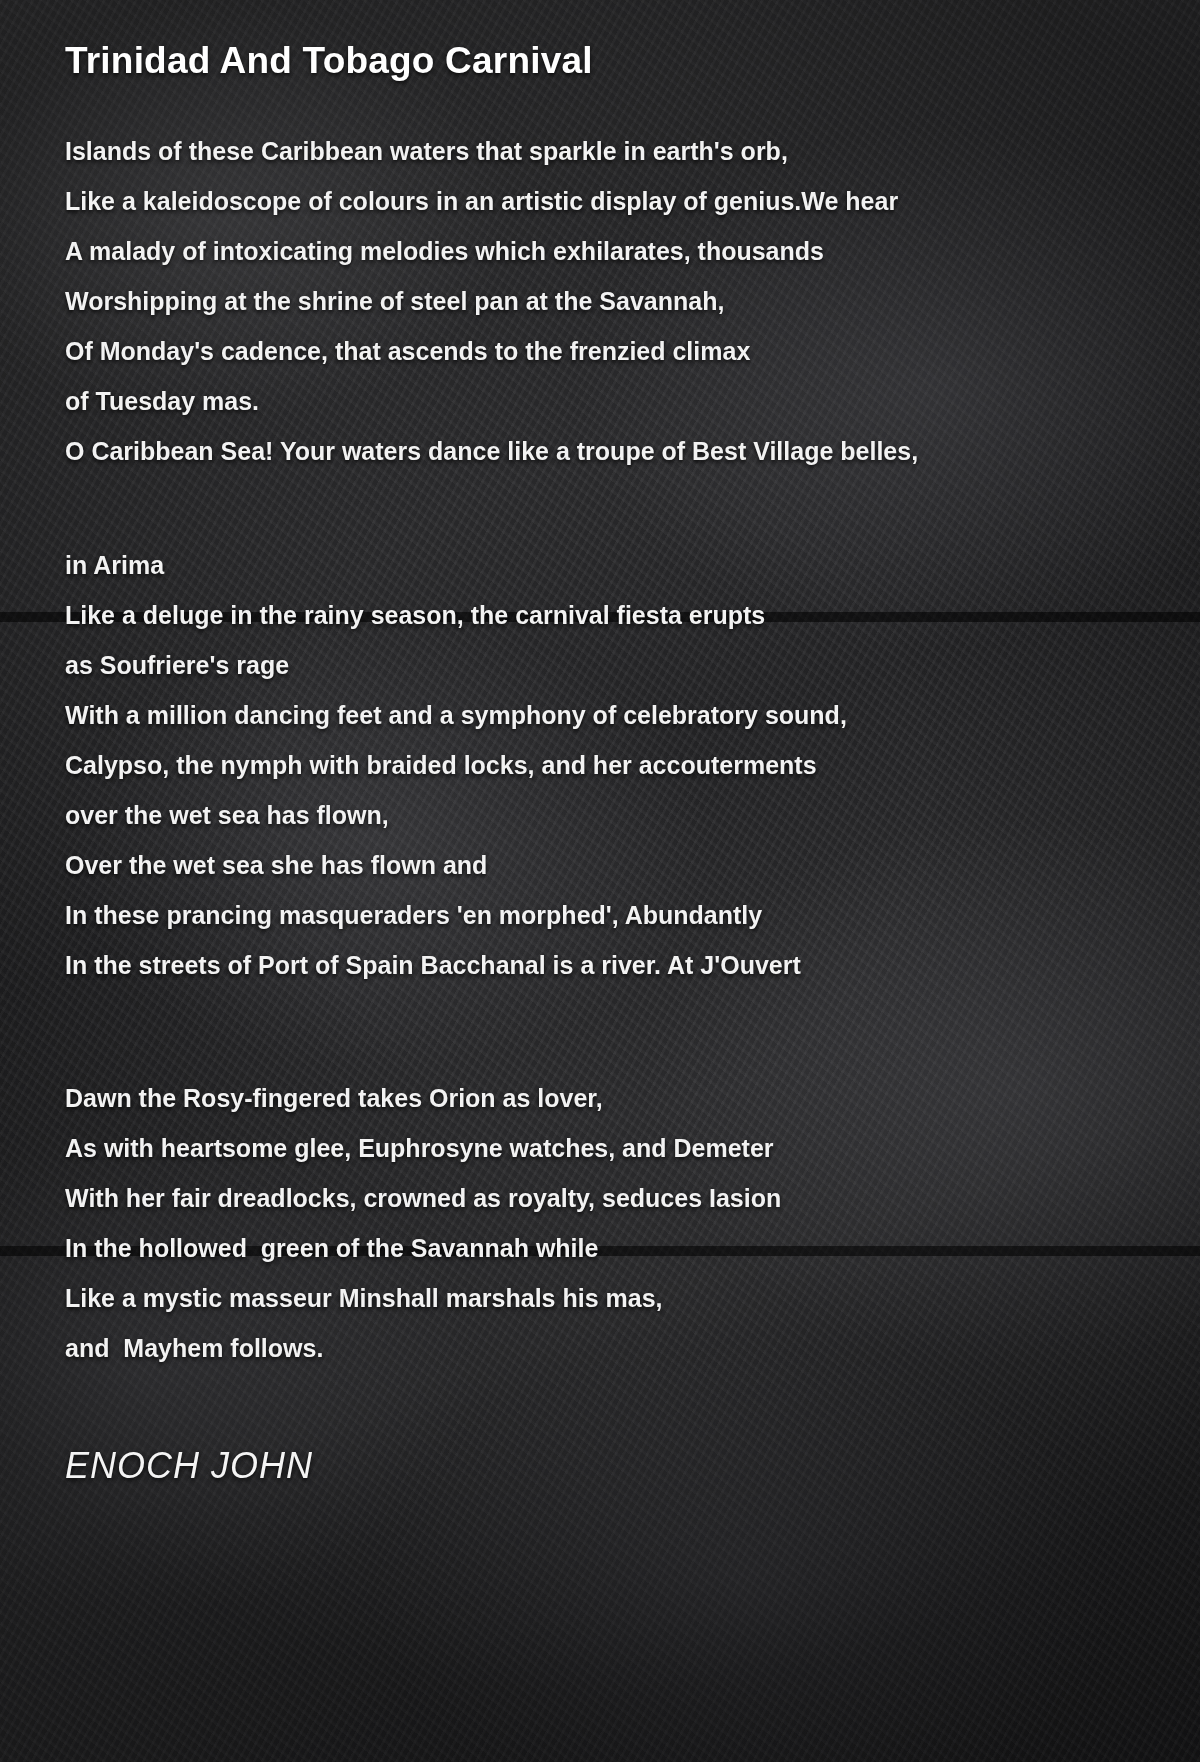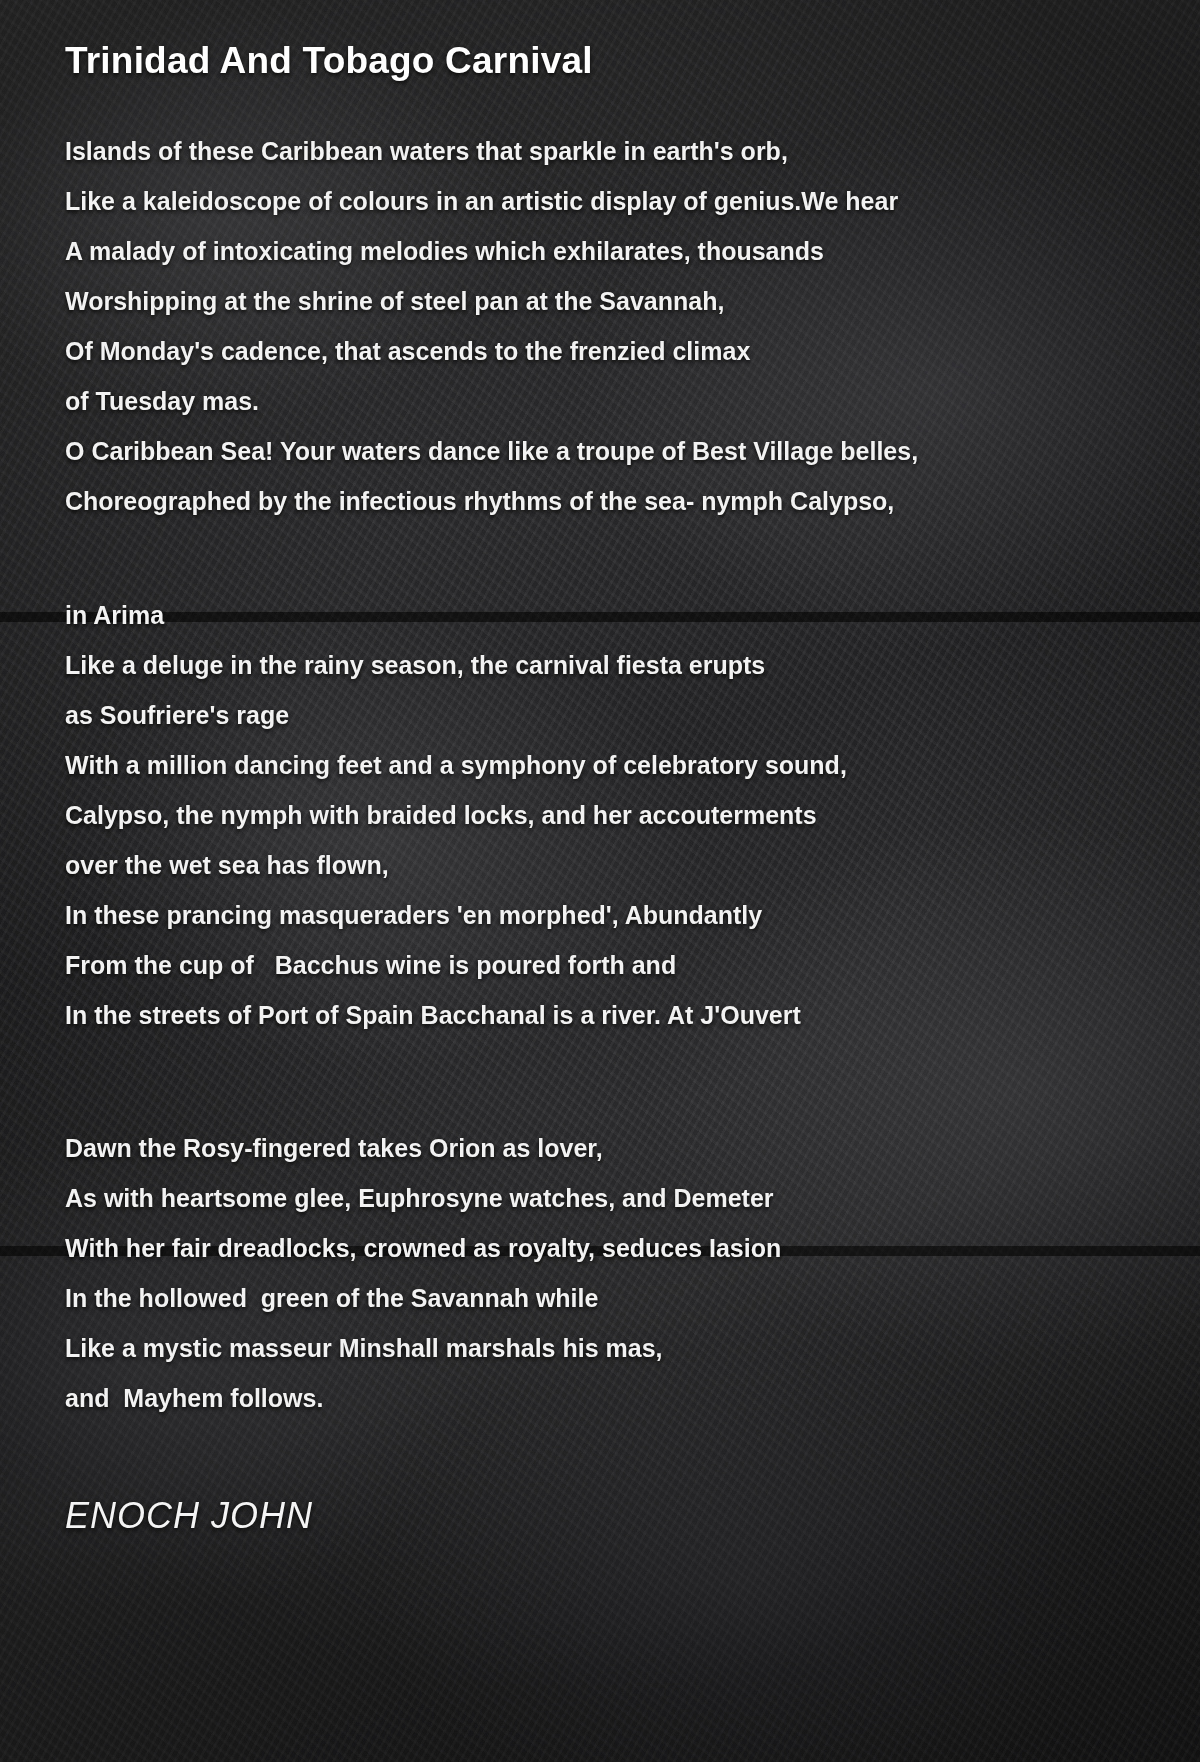--- a/index.html
+++ b/index.html
@@ -104,32 +104,31 @@
     <h1 id="poem-title">Trinidad And Tobago Carnival</h1>
 
     <div class="stanza" id="stanza-1">
       <div class="line">Islands of these Caribbean waters that sparkle in earth's orb,</div>
       <div class="line">Like a kaleidoscope of colours in an artistic display of genius.We hear</div>
       <div class="line">A malady of intoxicating melodies which exhilarates, thousands</div>
       <div class="line">Worshipping at the shrine of steel pan at the Savannah,</div>
       <div class="line">Of Monday's cadence, that ascends to the frenzied climax</div>
       <div class="line">of Tuesday mas.</div>
       <div class="line">O Caribbean Sea! Your waters dance like a troupe of Best Village belles,</div>
-      <div class="line">Choreographed by the infectious rhythms of the sea- nymph Calypso,</div>
     </div>
 
     <div class="stanza" id="stanza-2">
       <div class="line">in Arima</div>
       <div class="line">Like a deluge in the rainy season, the carnival fiesta erupts</div>
       <div class="line">as Soufriere's rage</div>
       <div class="line">With a million dancing feet and a symphony of celebratory sound,</div>
       <div class="line">Calypso, the nymph with braided locks, and her accouterments</div>
       <div class="line">over the wet sea has flown,</div>
+      <div class="line">Over the wet sea she has flown and</div>
       <div class="line">In these prancing masqueraders 'en morphed', Abundantly</div>
-      <div class="line">From the cup of   Bacchus wine is poured forth and</div>
       <div class="line">In the streets of Port of Spain Bacchanal is a river. At J'Ouvert</div>
     </div>
 
     <div class="stanza" id="stanza-3">
       <div class="line">Dawn the Rosy-fingered takes Orion as lover,</div>
       <div class="line">As with heartsome glee, Euphrosyne watches, and Demeter</div>
       <div class="line">With her fair dreadlocks, crowned as royalty, seduces Iasion</div>
       <div class="line">In the hollowed  green of the Savannah while</div>
       <div class="line">Like a mystic masseur Minshall marshals his mas,</div>
       <div class="line">and  Mayhem follows.</div>

